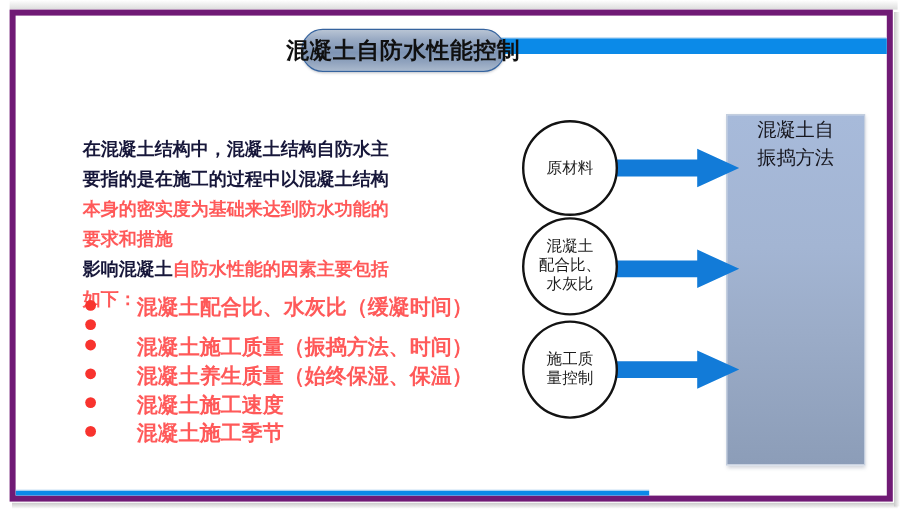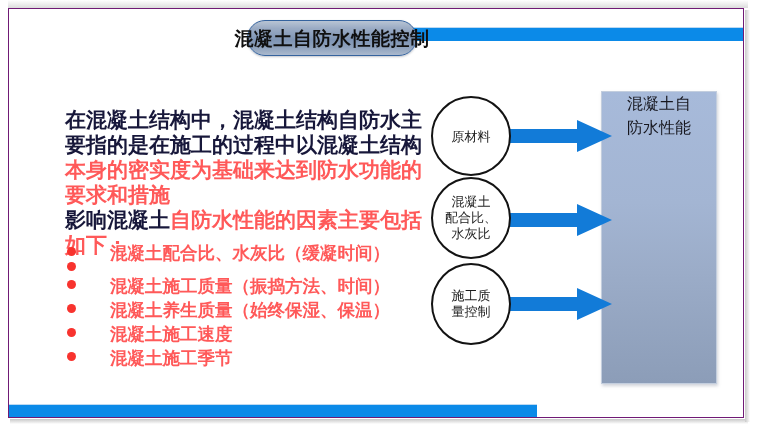--- a/index.html
+++ b/index.html
@@ -21,21 +21,21 @@
     height: 436px;
     background: #ffffff;
   }
   .slide-canvas {
     position: absolute;
     left: 8px;
     top: 8px;
     width: 736px;
     height: 410px;
     background: #ffffff;
-    border: 1px solid #701a75;
+    border: 5px solid #701a75;
     box-sizing: border-box;
     overflow: hidden;
   }
   .frame-shadow-bottom {
     position: absolute;
     left: 10px;
     top: 419px;
     width: 738px;
     height: 5px;
     background: linear-gradient(to bottom, #c9c9c9, #e8e8e8 60%, #ffffff);
@@ -104,21 +104,21 @@
     white-space: nowrap;
   }
 
   
   .body-text {
     position: absolute;
     left: 56px;
     top: 99px;
     width: 344px;
     font-family: "DejaVu Sans", "Liberation Sans", sans-serif;
-    font-size: 21px;
+    font-size: 15px;
     line-height: 25px;
     font-weight: 700;
   }
   .tline { white-space: nowrap; }
   .clr-dark { color: #17173a; }
   .clr-red  { color: #FF5959; }
 
   .bullet-list {
     position: absolute;
     left: 58px;
@@ -290,21 +290,21 @@
         <span class="bullet-dot"></span>
         <span>混凝土施工季节</span>
       </div>
     </div>
 
     <div class="diagram">
 
       <div class="result-box">
         <div class="result-text">
           <div>混凝土自</div>
-          <div>防水性能</div>
+          <div>振捣方法</div>
         </div>
       </div>
 
       <div class="arrow arrow-1">
         <svg width="110" height="34" viewBox="0 0 110 34" xmlns="http://www.w3.org/2000/svg">
           <polygon points="0,10 74,10 74,1 109,17 74,33 74,24 0,24" fill="#127BD8"></polygon>
         </svg>
       </div>
       <div class="arrow arrow-2">
         <svg width="110" height="34" viewBox="0 0 110 34" xmlns="http://www.w3.org/2000/svg">

